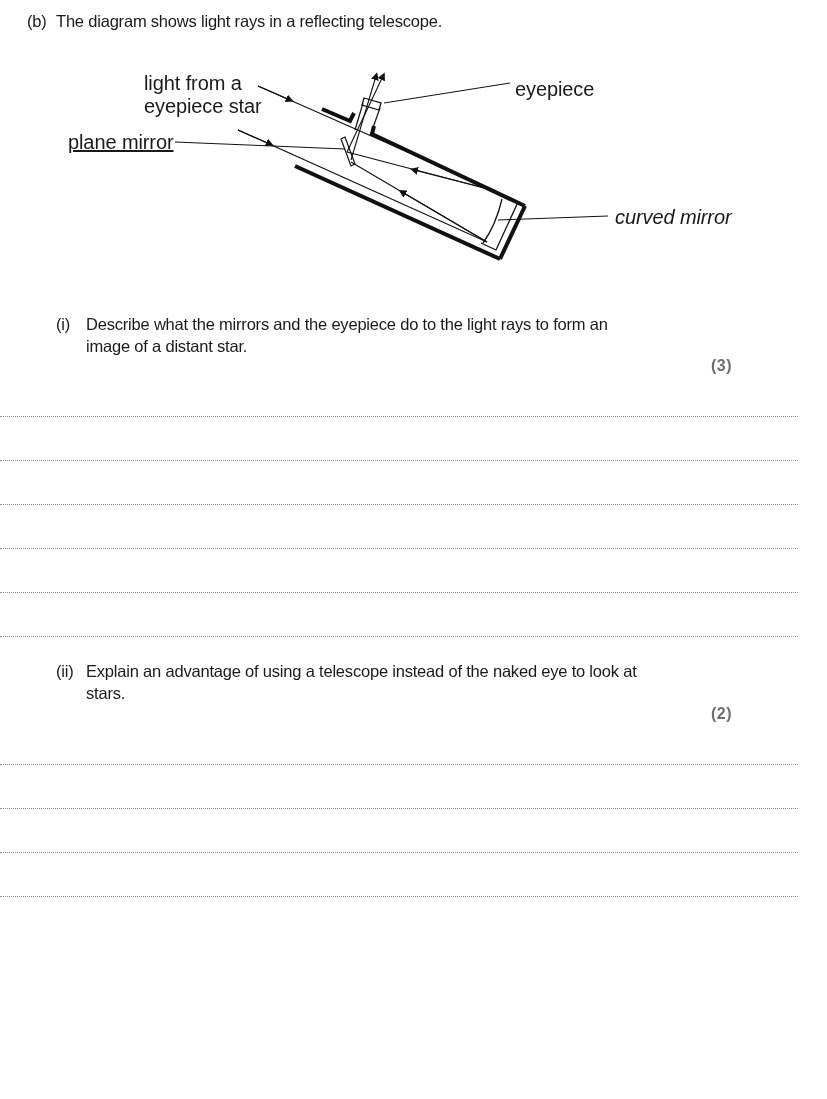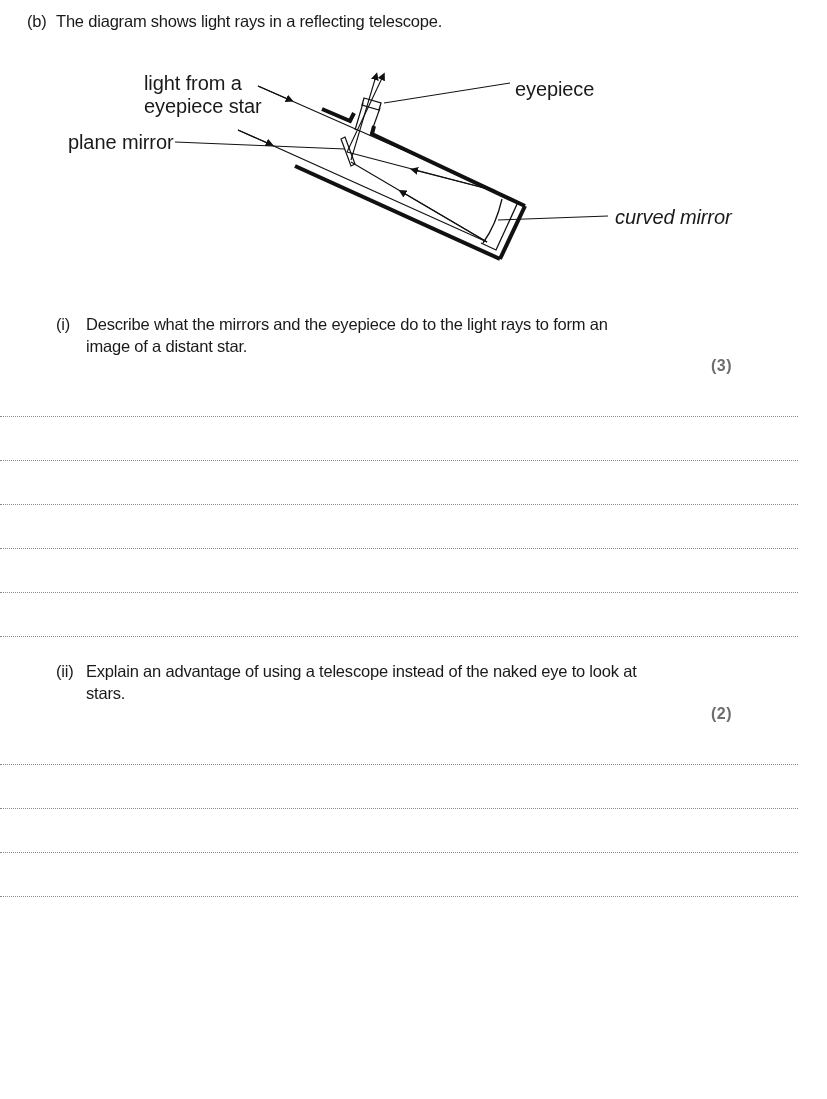--- a/index.html
+++ b/index.html
@@ -48,21 +48,21 @@
     }
   </style>
 </head>
 <body>
 
 <div class="abs txt" style="left:27px; top:10px;">(b)</div>
 <div class="abs txt" style="left:56px; top:10px;">The diagram shows light rays in a reflecting telescope.</div>
 
 <div class="abs label" style="left:144px; top:72px;">light from a</div>
 <div class="abs label" style="left:144px; top:95px;">eyepiece star</div>
-<div class="abs label" style="left:68px; top:131px;">plane mirror</div>
+<div class="abs label" style="left:68px; top:131px;text-decoration:underline;">plane mirror</div>
 <div class="abs label" style="left:515px; top:78px;">eyepiece</div>
 <div class="abs label" style="left:615px; top:206px;font-style:italic;">curved mirror</div>
 
 <svg id="diagram" width="827" height="290" viewBox="0 0 827 290" xmlns="http://www.w3.org/2000/svg">
   <defs>
     <marker id="arrowhead" markerWidth="8" markerHeight="8" refX="4" refY="4" orient="auto" markerUnits="userSpaceOnUse">
       <path d="M0,0 L8,4 L0,8 z" fill="#111"></path>
     </marker>
   </defs>
   <g stroke="#111" fill="none" stroke-linecap="butt" stroke-linejoin="miter">

